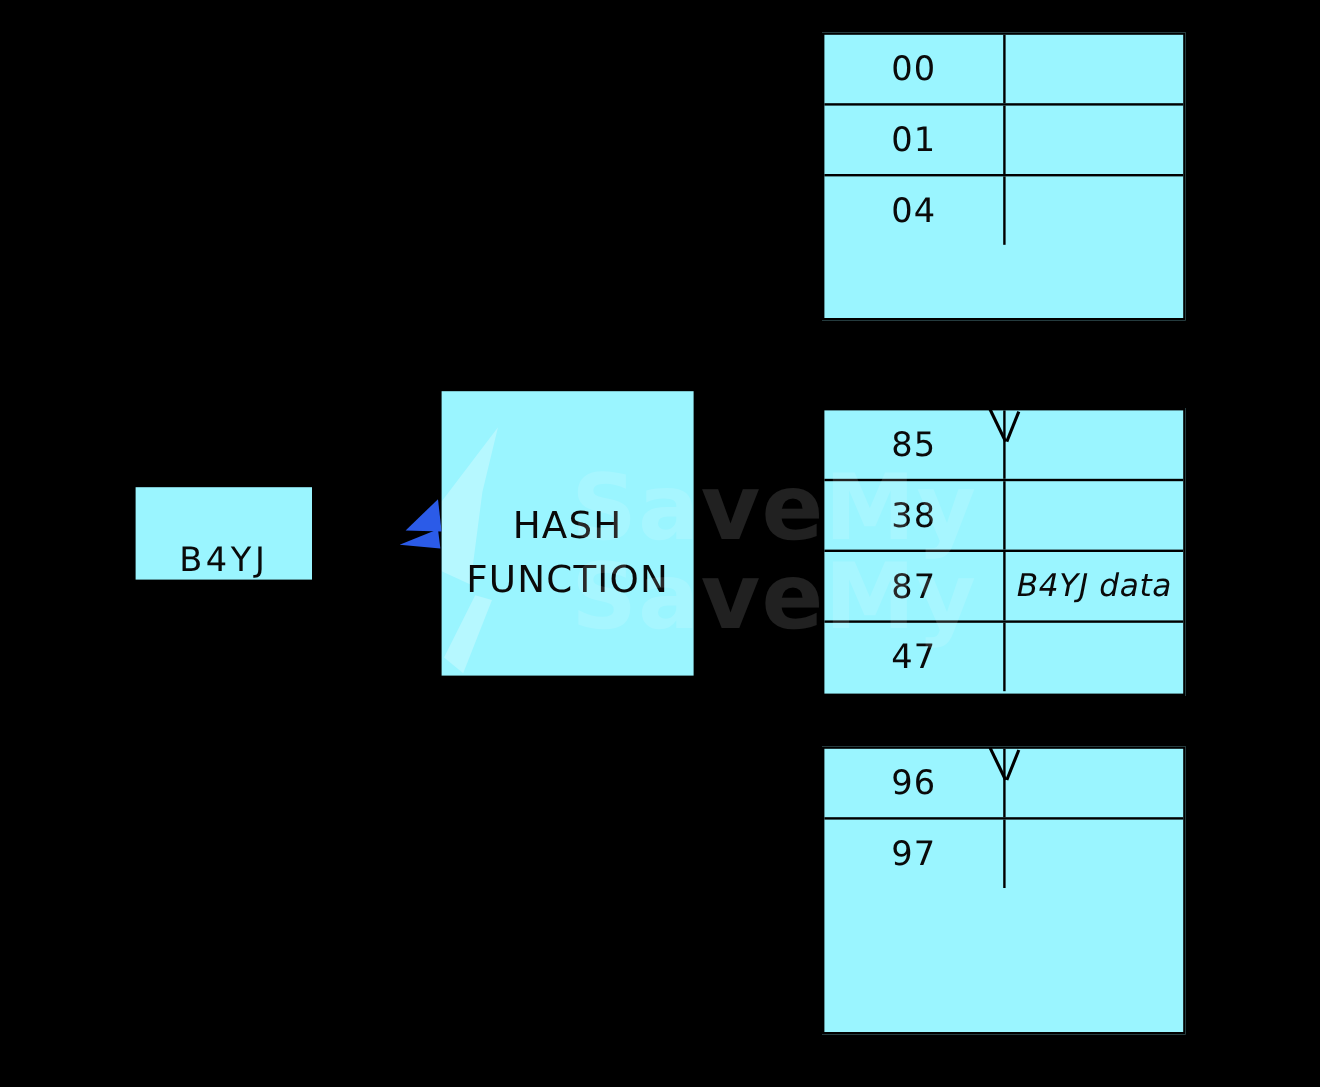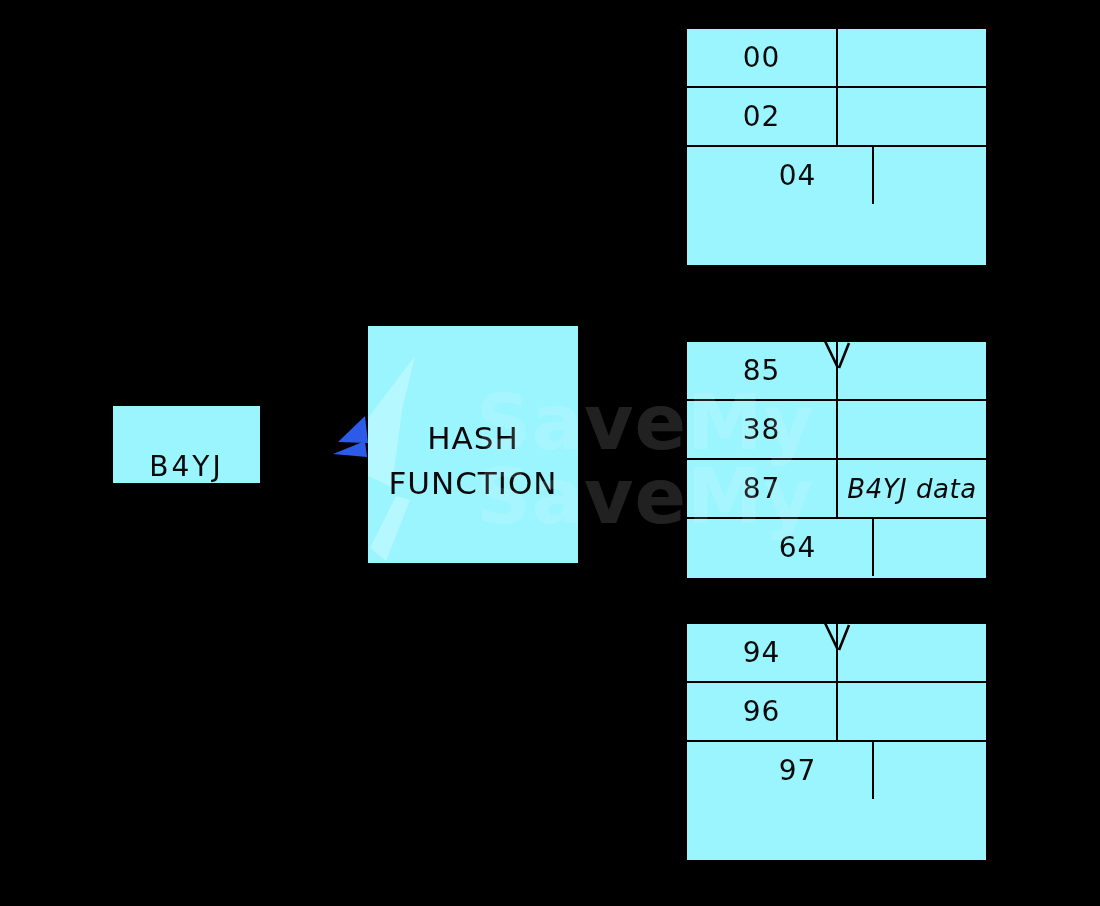--- a/index.html
+++ b/index.html
@@ -36,21 +36,21 @@
   .bolt{position:absolute;left:0;top:0;z-index:1;}
   
   .htable{
     position:absolute;left:685px;width:303px;height:240px;
     background:var(--cell);border:2px solid var(--line);z-index:1;
   }
   .htable-top{top:27px;}
   .htable-middle{top:340px;}
   .htable-bottom{top:622px;}
   .hrow{display:flex;height:59px;border-bottom:2px solid var(--line);}
-  .hrow:last-of-type{border-bottom:none;height:57px;margin-left:36px;}
+  .hrow:last-of-type{border-bottom:none;height:57px;}
   .cell{display:flex;align-items:center;justify-content:center;font-size:28px;color:var(--ink);}
   .cell.index{width:151px;border-right:2px solid var(--line);letter-spacing:1px;}
   .cell.value{flex:1;font-size:26px;letter-spacing:0.5px;white-space:nowrap;font-style:italic;}
   .pointer{position:absolute;left:135px;top:-2px;z-index:3;}
   
   .watermark{position:absolute;left:0;top:0;width:1100px;height:765px;pointer-events:none;z-index:4;}
   .wm-line{
     position:absolute;font-size:76px;font-weight:700;letter-spacing:1px;
     color:rgba(255,255,255,0.13);font-family:"DejaVu Sans", sans-serif;
   }
@@ -79,21 +79,21 @@
     <div class="hash-label">HASH
 FUNCTION</div>
   </div>
 
   <div class="htable htable-top">
     <div class="hrow">
       <div class="cell index">00</div>
       <div class="cell value"></div>
     </div>
     <div class="hrow">
-      <div class="cell index">02</div>
+      <div class="cell index">01</div>
       <div class="cell value"></div>
     </div>
     <div class="hrow">
       <div class="cell index">04</div>
       <div class="cell value"></div>
     </div>
   </div>
 
   <div class="htable htable-middle">
     <svg class="pointer" width="32" height="30" viewBox="0 0 32 30">
@@ -106,34 +106,30 @@
     </div>
     <div class="hrow">
       <div class="cell index">38</div>
       <div class="cell value"></div>
     </div>
     <div class="hrow">
       <div class="cell index">87</div>
       <div class="cell value">B4YJ data</div>
     </div>
     <div class="hrow">
-      <div class="cell index">64</div>
+      <div class="cell index">47</div>
       <div class="cell value"></div>
     </div>
   </div>
 
   <div class="htable htable-bottom">
     <svg class="pointer" width="32" height="30" viewBox="0 0 32 30">
       <polyline points="3,1 16,28" fill="none" stroke="#000" stroke-width="2.6"></polyline>
       <polyline points="27,3 17,28" fill="none" stroke="#000" stroke-width="2.6"></polyline>
     </svg>
-    <div class="hrow">
-      <div class="cell index">94</div>
-      <div class="cell value"></div>
-    </div>
     <div class="hrow">
       <div class="cell index">96</div>
       <div class="cell value"></div>
     </div>
     <div class="hrow">
       <div class="cell index">97</div>
       <div class="cell value"></div>
     </div>
   </div>
 

